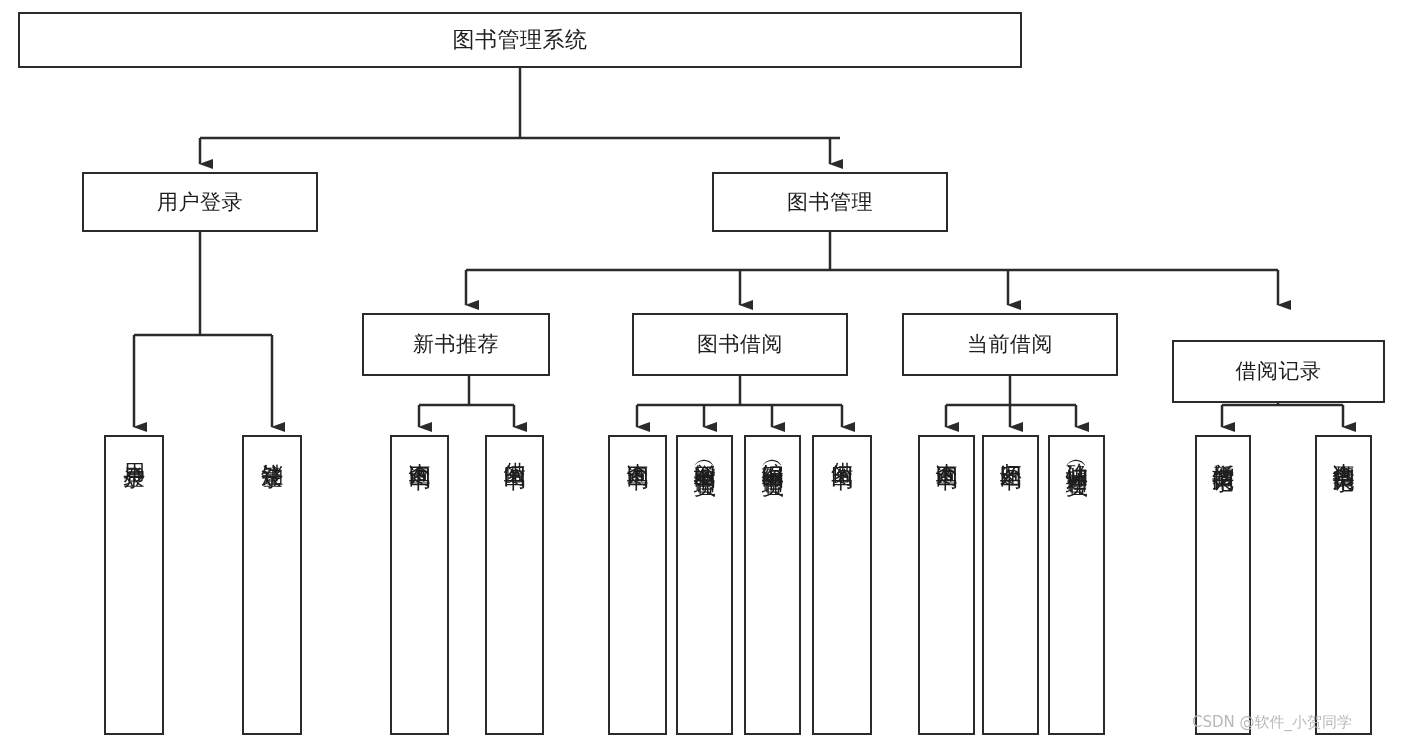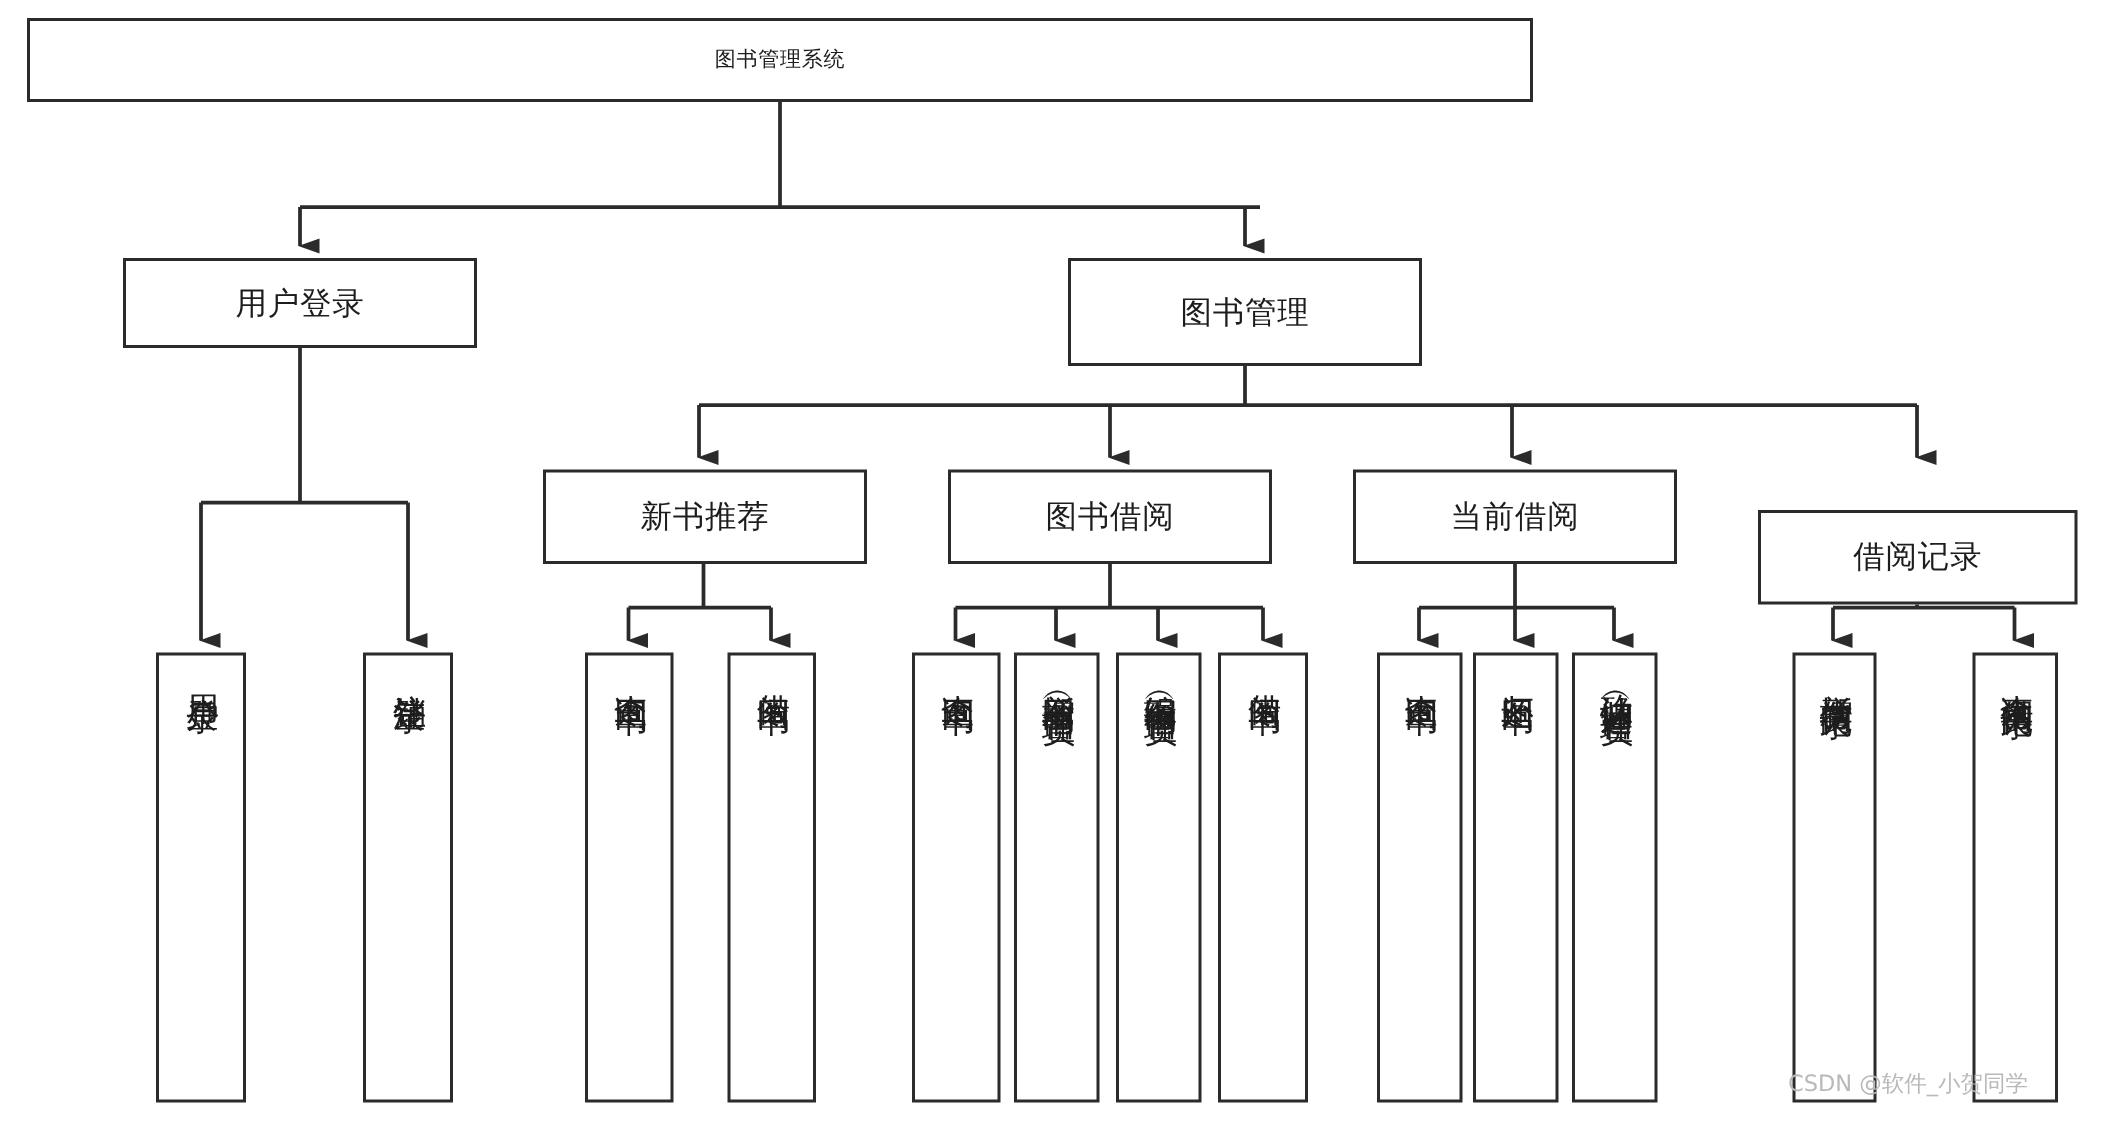--- a/index.html
+++ b/index.html
@@ -41,21 +41,21 @@
     display: block;
     text-align: center;
     line-height: 1.18;
     letter-spacing: 0.5px;
   }
   
   .node.horiz .lbl {
     writing-mode: horizontal-tb;
     font-size: 21px;
   }
-  .node.root .lbl { font-size: 14px; }
+  .node.root .lbl { font-size: 22px; }
   
   .node.vert {
     align-items: flex-start;
     justify-content: center;
     padding-top: 8px;
   }
   .node.vert .lbl {
     writing-mode: vertical-rl;
     text-orientation: upright;
     font-size: 22px;
@@ -127,25 +127,25 @@
     </g>
   </svg>
 
   <div class="node horiz root" style="left:18px; top:12px; width:1004px; height:56px;">
     <span class="lbl">图书管理系统</span>
   </div>
 
   <div class="node horiz" style="left:82px; top:172px; width:236px; height:60px;">
     <span class="lbl">用户登录</span>
   </div>
-  <div class="node horiz" style="left:712px; top:172px; width:236px; height:72px;">
+  <div class="node horiz" style="left:712px; top:172px; width:236px; height:60px;">
     <span class="lbl">图书管理</span>
   </div>
 
-  <div class="node horiz" style="left:362px; top:313px; width:216px; height:63px;">
+  <div class="node horiz" style="left:362px; top:313px; width:188px; height:63px;">
     <span class="lbl">新书推荐</span>
   </div>
   <div class="node horiz" style="left:902px; top:313px; width:216px; height:63px;">
     <span class="lbl">当前借阅</span>
   </div>
   <div class="node horiz" style="left:632px; top:313px; width:216px; height:63px;">
     <span class="lbl">图书借阅</span>
   </div>
   <div class="node horiz" style="left:1172px; top:313px; width:213px; height:63px;margin-top:27px;">
     <span class="lbl">借阅记录</span>

